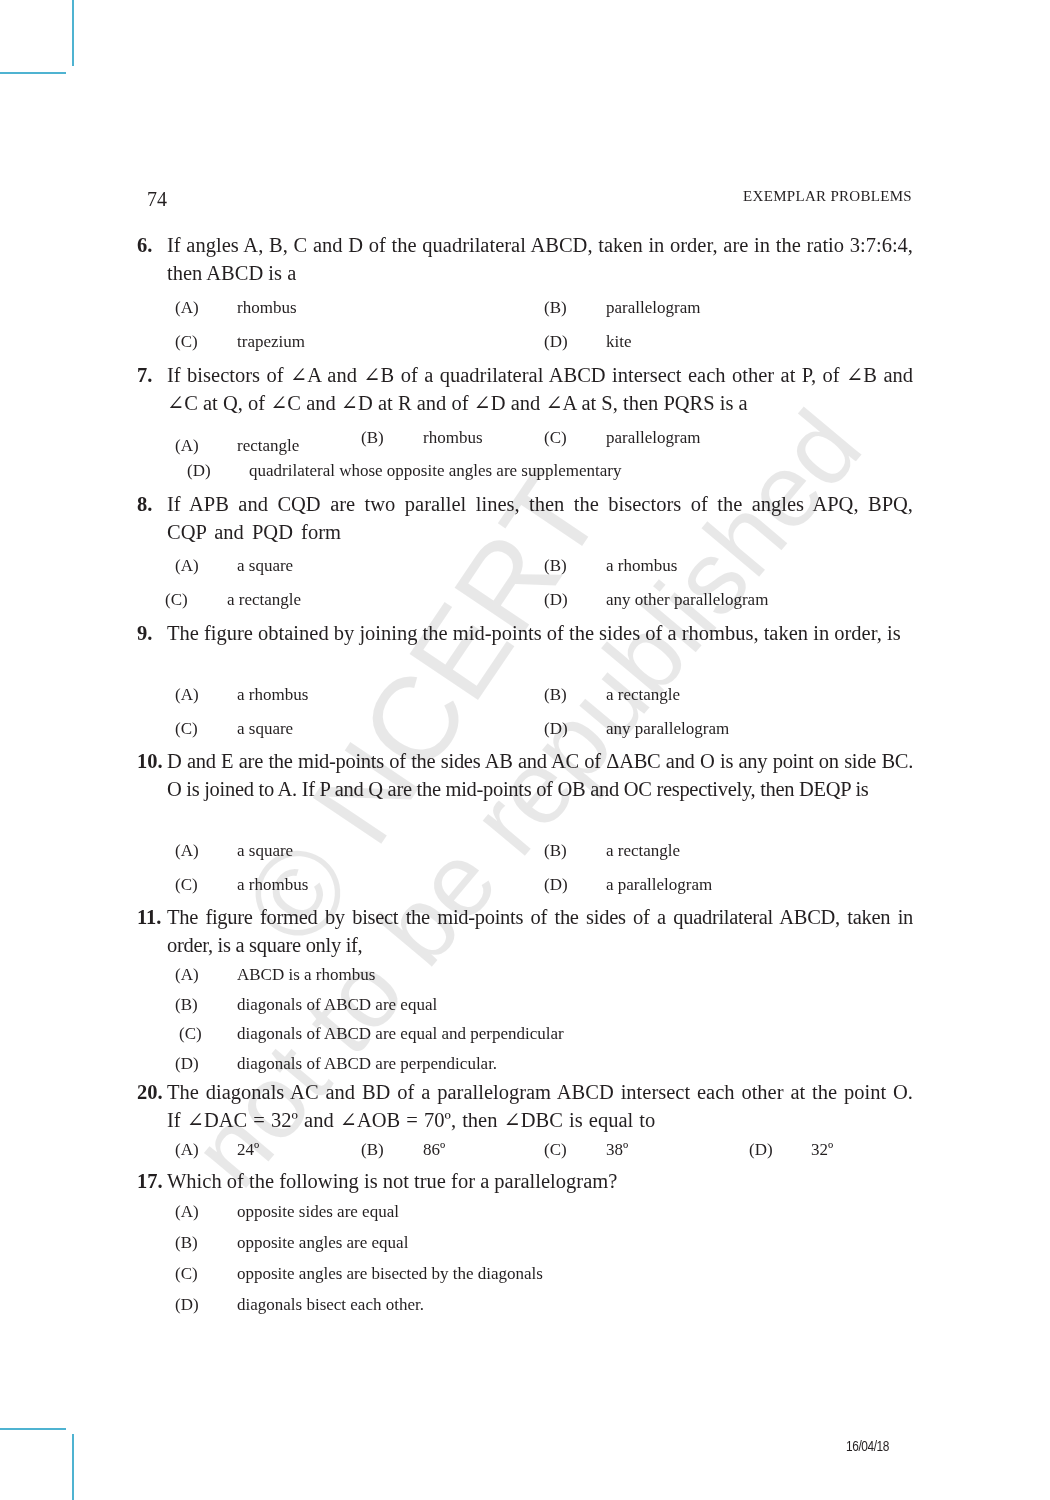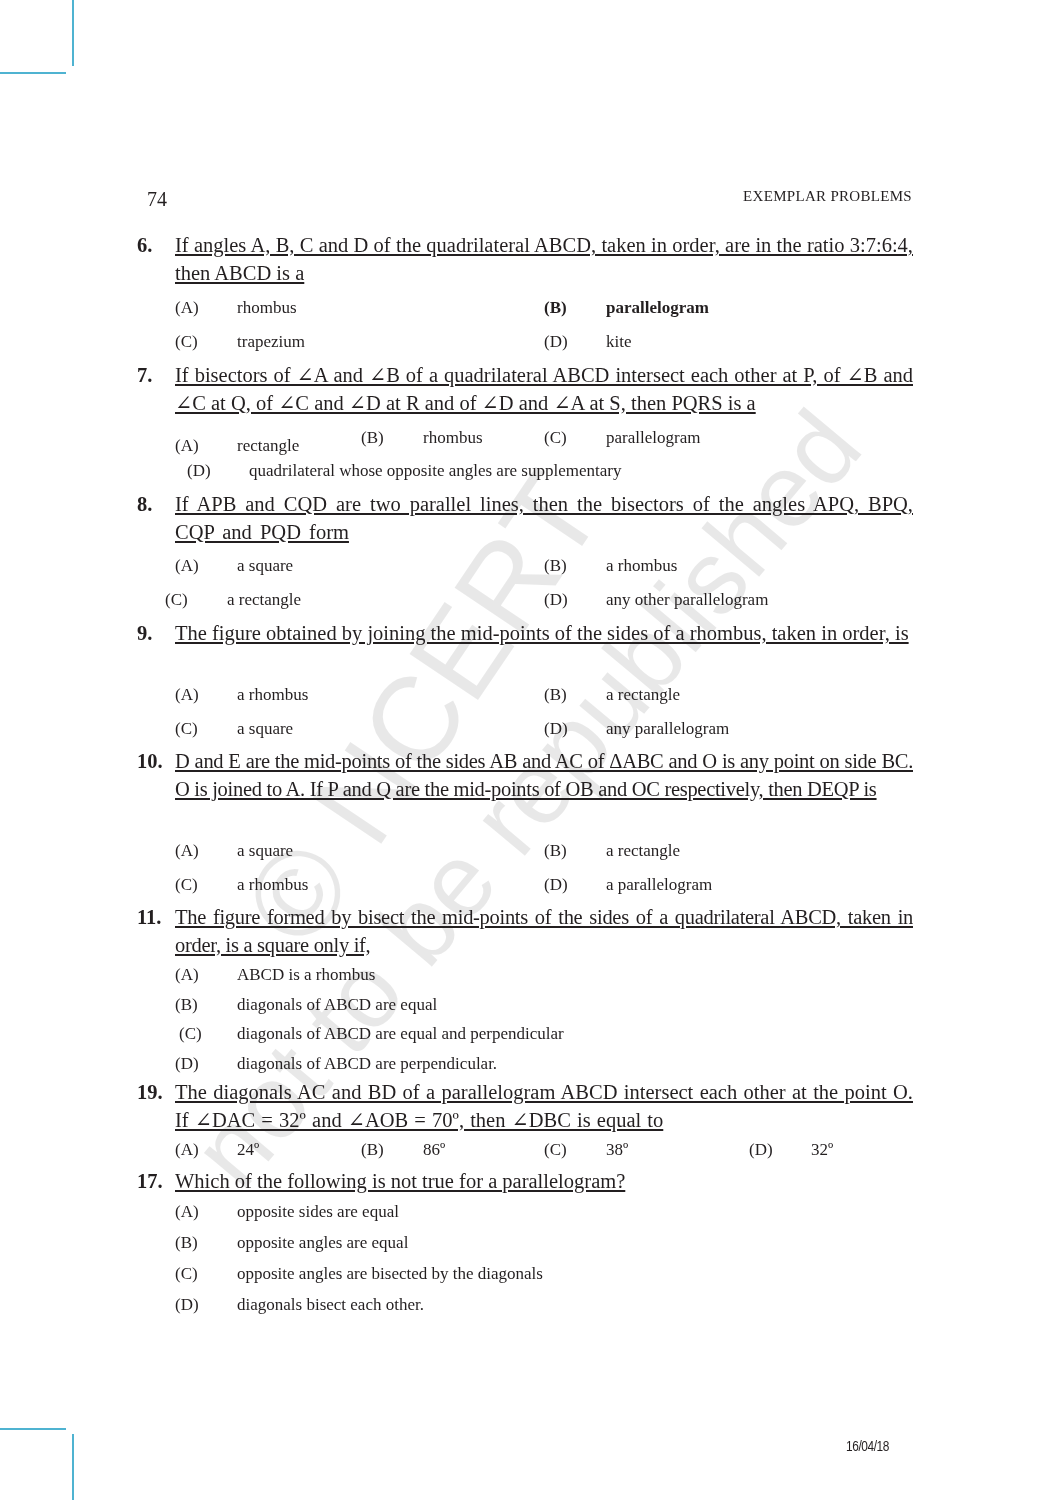--- a/index.html
+++ b/index.html
@@ -17,21 +17,21 @@
     .footer-date { position: absolute; left: 846px; top: 1438px; font-family: "Liberation Sans", sans-serif; font-size: 14px; letter-spacing: -0.5px; transform: scaleX(0.85); transform-origin: left; }
 
     .watermark { position: absolute; left: 0; top: 0; width: 1050px; height: 1500px; pointer-events: none; }
     .watermark span { position: absolute; color: rgba(0,0,0,0.09); font-family: "Liberation Sans", "DejaVu Sans", sans-serif; white-space: nowrap; transform-origin: left bottom; }
     .wm-1 { left: 330px; top: 830px; font-size: 120px; transform: rotate(-56deg); }
     .wm-2 { left: 260px; top: 1090px; font-size: 104px; transform: rotate(-50deg); }
 
     .content { position: absolute; left: 137px; top: 232px; width: 776px; }
     .q { position: absolute; left: 0; width: 776px; font-size: 20.5px; line-height: 27.5px; }
     .q-num { position: absolute; left: 0; top: 0; font-weight: bold; }
-    .q-text { margin-left: 38px; text-align: justify; text-decoration: underline; }
+    .q-text { margin-left: 30px; text-align: justify; }
     .opt { position: absolute; font-size: 17px; line-height: 27px; white-space: nowrap; }
     .opt .lbl { display: inline-block; width: 62px; }
   </style>
 </head>
 <body>
 
 <div class="crop-mark cm-top-v"></div>
 <div class="crop-mark cm-top-h"></div>
 <div class="crop-mark cm-bot-h"></div>
 <div class="crop-mark cm-bot-v"></div>
@@ -44,21 +44,21 @@
 <div class="page-number">74</div>
 <div class="running-head">EXEMPLAR PROBLEMS</div>
 
 <div class="content">
 
   <div class="q" style="top:0px;">
     <span class="q-num">6.</span>
     <div class="q-text">If angles A, B, C and D of the quadrilateral ABCD, taken in order, are in the ratio 3:7:6:4, then ABCD is a</div>
   </div>
   <div class="opt" style="left:38px; top:62px;"><span class="lbl">(A)</span><span>rhombus</span></div>
-  <div class="opt" style="left:407px; top:62px;font-weight:bold;"><span class="lbl">(B)</span><span>parallelogram</span></div>
+  <div class="opt" style="left:407px; top:62px;"><span class="lbl">(B)</span><span>parallelogram</span></div>
   <div class="opt" style="left:38px; top:96px;"><span class="lbl">(C)</span><span>trapezium</span></div>
   <div class="opt" style="left:407px; top:96px;"><span class="lbl">(D)</span><span>kite</span></div>
 
   <div class="q" style="top:130px;">
     <span class="q-num">7.</span>
     <div class="q-text">If bisectors of  ∠A and  ∠B of a quadrilateral ABCD intersect each other at P, of ∠B and ∠C at Q, of ∠C and ∠D at R and of ∠D and ∠A at S, then PQRS is a</div>
   </div>
   <div class="opt" style="left:38px; top:200px;"><span class="lbl">(A)</span><span>rectangle</span></div>
   <div class="opt" style="left:224px; top:192px;"><span class="lbl">(B)</span><span>rhombus</span></div>
   <div class="opt" style="left:407px; top:192px;"><span class="lbl">(C)</span><span>parallelogram</span></div>
@@ -94,21 +94,21 @@
   <div class="q" style="top:672px;">
     <span class="q-num">11.</span>
     <div class="q-text" style="letter-spacing:-0.3px;">The figure formed by bisect the mid-points of the sides of a quadrilateral ABCD, taken in order, is a square only if,</div>
   </div>
   <div class="opt" style="left:38px; top:729px;"><span class="lbl">(A)</span><span>ABCD is a rhombus</span></div>
   <div class="opt" style="left:38px; top:759px;"><span class="lbl">(B)</span><span>diagonals of ABCD are equal</span></div>
   <div class="opt" style="left:42px; top:788px;"><span class="lbl" style="width:58px;">(C)</span><span>diagonals of ABCD are equal and perpendicular</span></div>
   <div class="opt" style="left:38px; top:818px;"><span class="lbl">(D)</span><span>diagonals of ABCD are perpendicular.</span></div>
 
   <div class="q" style="top:847px;">
-    <span class="q-num">19.</span>
+    <span class="q-num">20.</span>
     <div class="q-text" style="word-spacing:1px;">The diagonals AC and BD of a parallelogram ABCD intersect each other at the point O. If ∠DAC = 32º and ∠AOB = 70º, then ∠DBC is equal to</div>
   </div>
   <div class="opt" style="left:38px; top:904px;"><span class="lbl">(A)</span><span>24º</span></div>
   <div class="opt" style="left:224px; top:904px;"><span class="lbl">(B)</span><span>86º</span></div>
   <div class="opt" style="left:407px; top:904px;"><span class="lbl">(C)</span><span>38º</span></div>
   <div class="opt" style="left:612px; top:904px;"><span class="lbl">(D)</span><span>32º</span></div>
 
   <div class="q" style="top:936px;">
     <span class="q-num">17.</span>
     <div class="q-text">Which of the following is not true for a parallelogram?</div>

